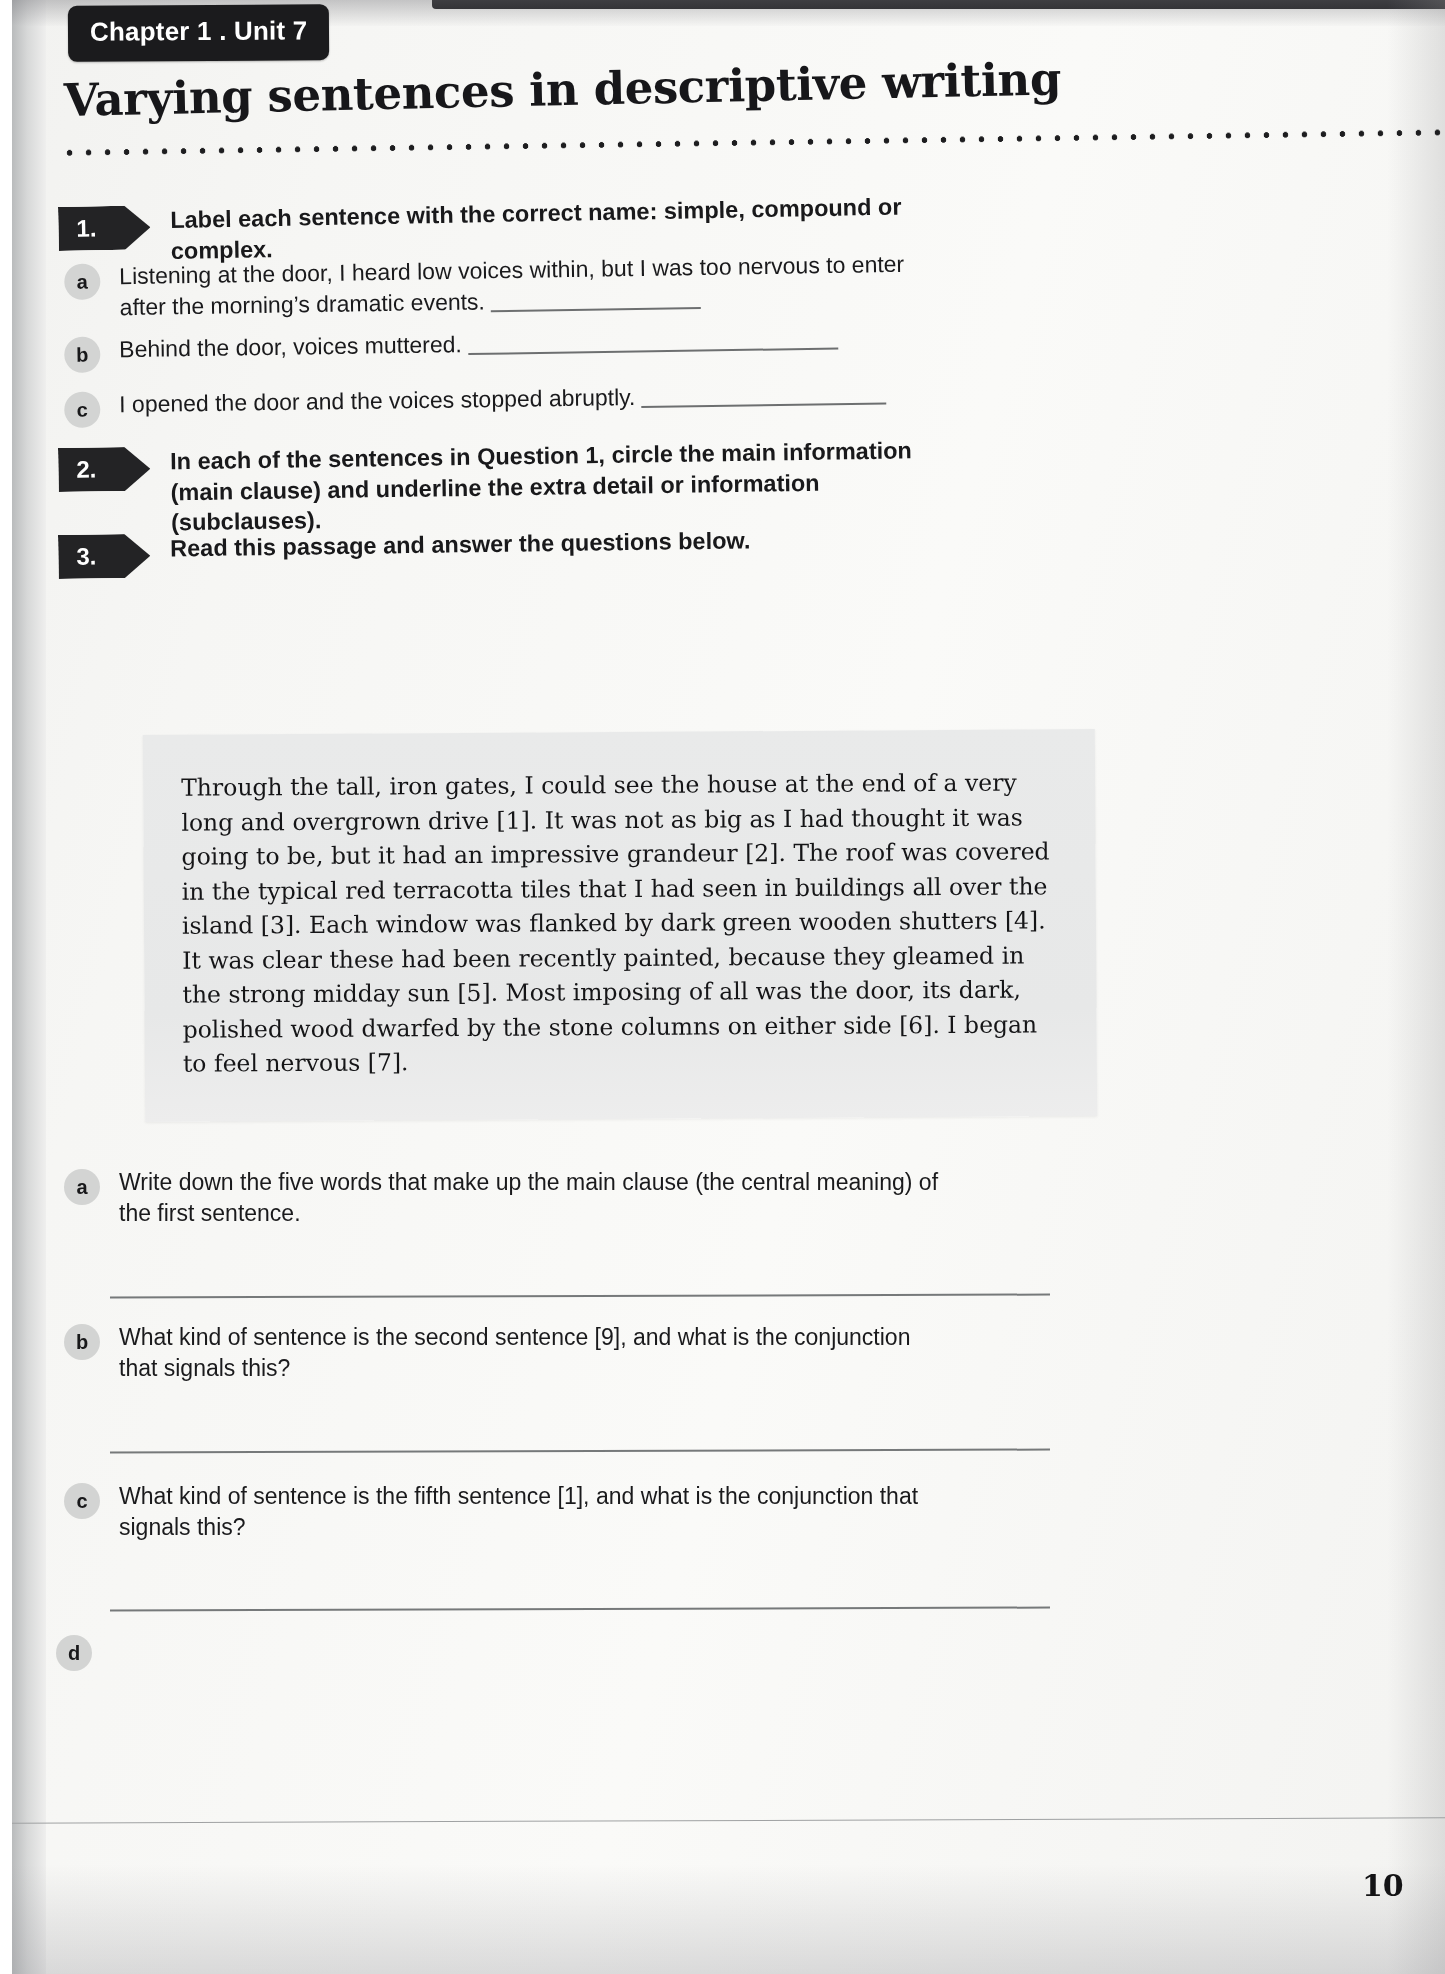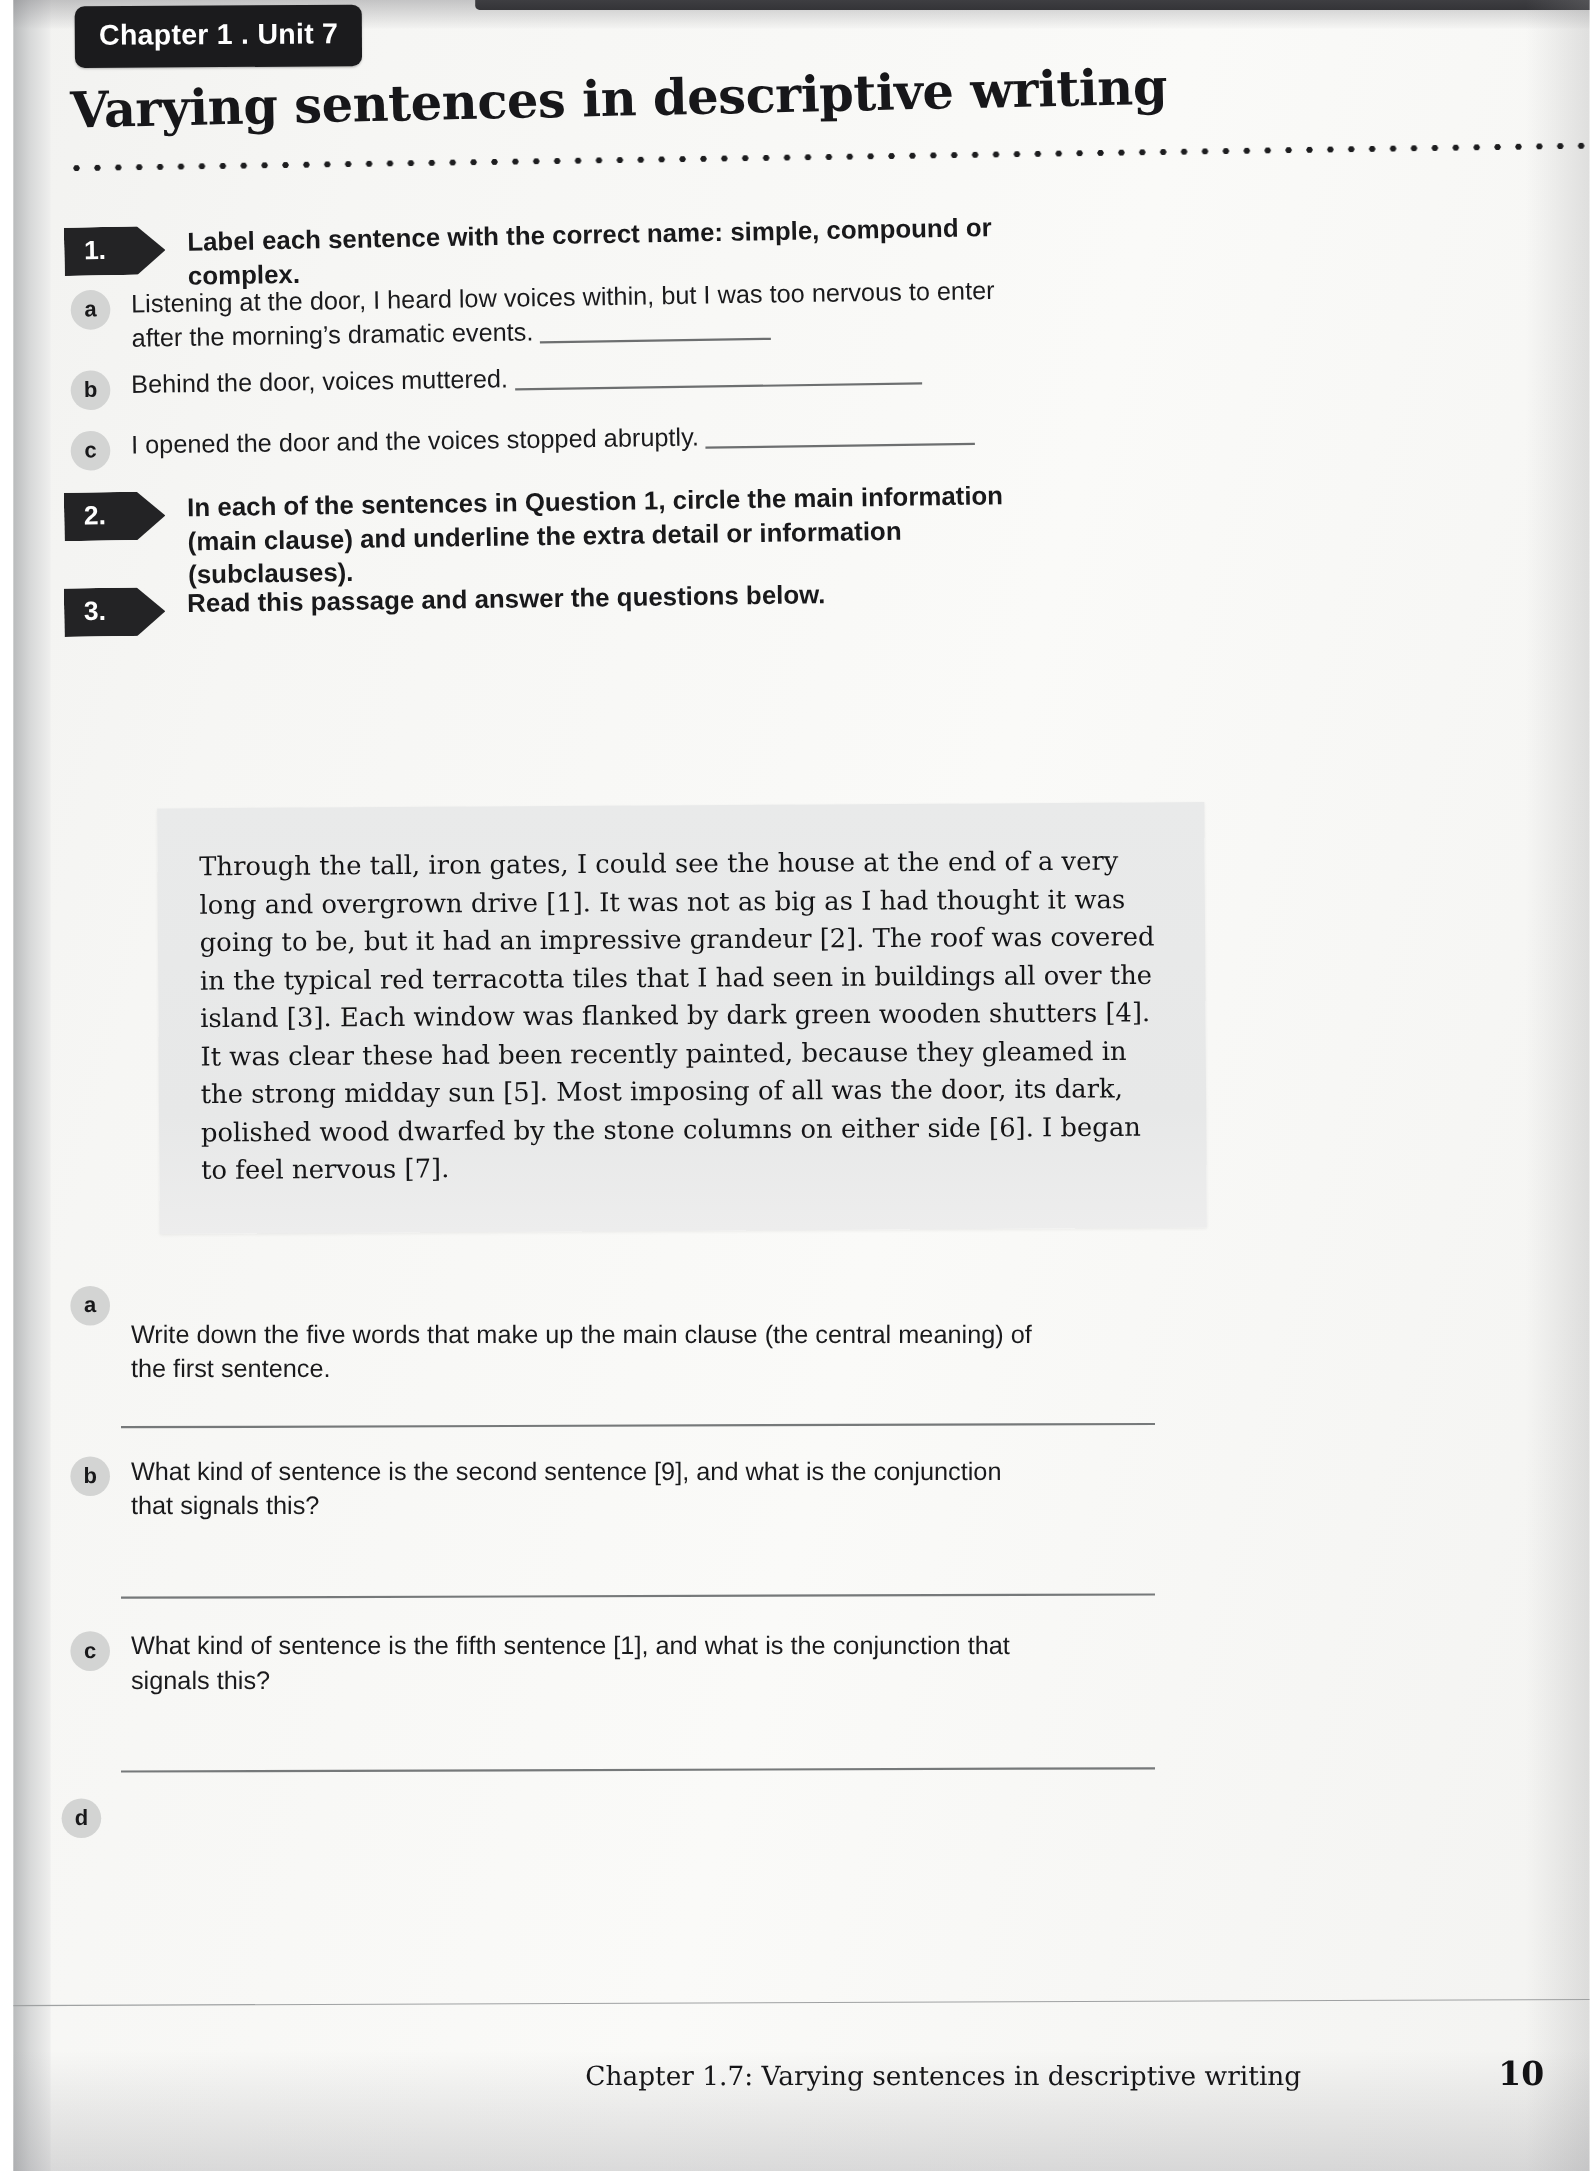--- a/index.html
+++ b/index.html
@@ -266,38 +266,37 @@
       <div class="qbadge">3.</div>
       <div class="qtext" style="width:800px;">Read this passage and answer the questions below.</div>
     </div>
 
     <div class="passage-box">
       <div class="passage-text">Through the tall, iron gates, I could see the house at the end of a very long and overgrown drive [1]. It was not as big as I had thought it was going to be, but it had an impressive grandeur [2]. The roof was covered in the typical red terracotta tiles that I had seen in buildings all over the island [3]. Each window was flanked by dark green wooden shutters [4]. It was clear these had been recently painted, because they gleamed in the strong midday sun [5]. Most imposing of all was the door, its dark, polished wood dwarfed by the stone columns on either side [6]. I began to feel nervous [7].</div>
     </div>
 
     <div class="letter-row" style="left:52px; top:1167px; width:900px;">
       <div class="lbadge">a</div>
-      <div class="ltext" style="width:830px;margin-top:31px;">Write down the five words that make up the main clause (the central meaning) of the first sentence.</div>
+      <div class="ltext" style="width:830px;">Write down the five words that make up the main clause (the central meaning) of the first sentence.</div>
     </div>
     <div class="long-rule" style="left:98px; top:1295px; width:940px; transform:rotate(-0.18deg);"></div>
 
     <div class="letter-row" style="left:52px; top:1322px; width:900px;">
       <div class="lbadge">b</div>
       <div class="ltext" style="width:830px;">What kind of sentence is the second sentence [9], and what is the conjunction that signals this?</div>
     </div>
     <div class="long-rule" style="left:98px; top:1450px; width:940px; transform:rotate(-0.18deg);"></div>
 
     <div class="letter-row" style="left:52px; top:1481px; width:900px;">
       <div class="lbadge">c</div>
       <div class="ltext" style="width:830px;">What kind of sentence is the fifth sentence [1], and what is the conjunction that signals this?</div>
     </div>
     <div class="long-rule" style="left:98px; top:1608px; width:940px; transform:rotate(-0.18deg);"></div>
 
     <div class="letter-row" style="left:44px; top:1633px; width:900px;">
       <div class="lbadge">d</div>
     </div>
 
     <div class="footer-rule"></div>
-    <div class="footer-text">Chapter 1.7: Varying sentences in descriptive writing</div>
     <div class="footer-page">10</div>
 
   </div>
 </div>
 
 </body></html>

